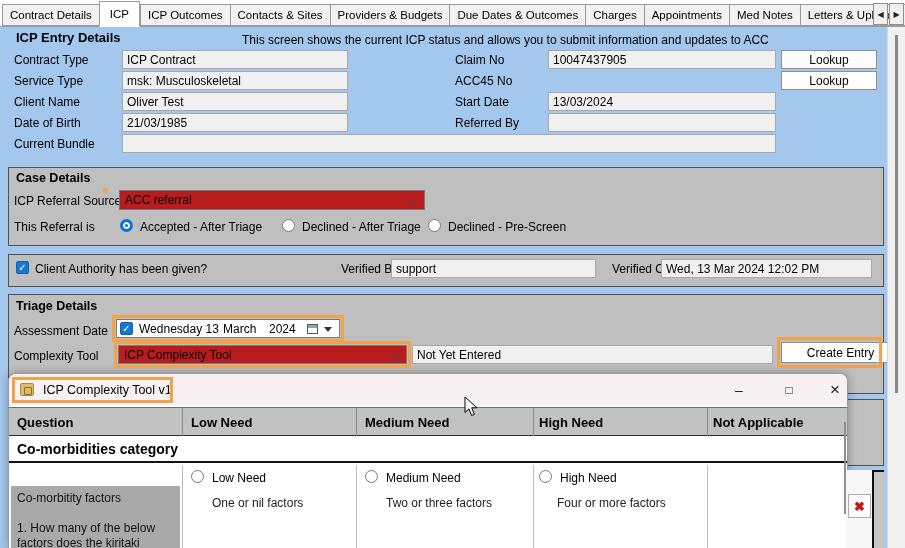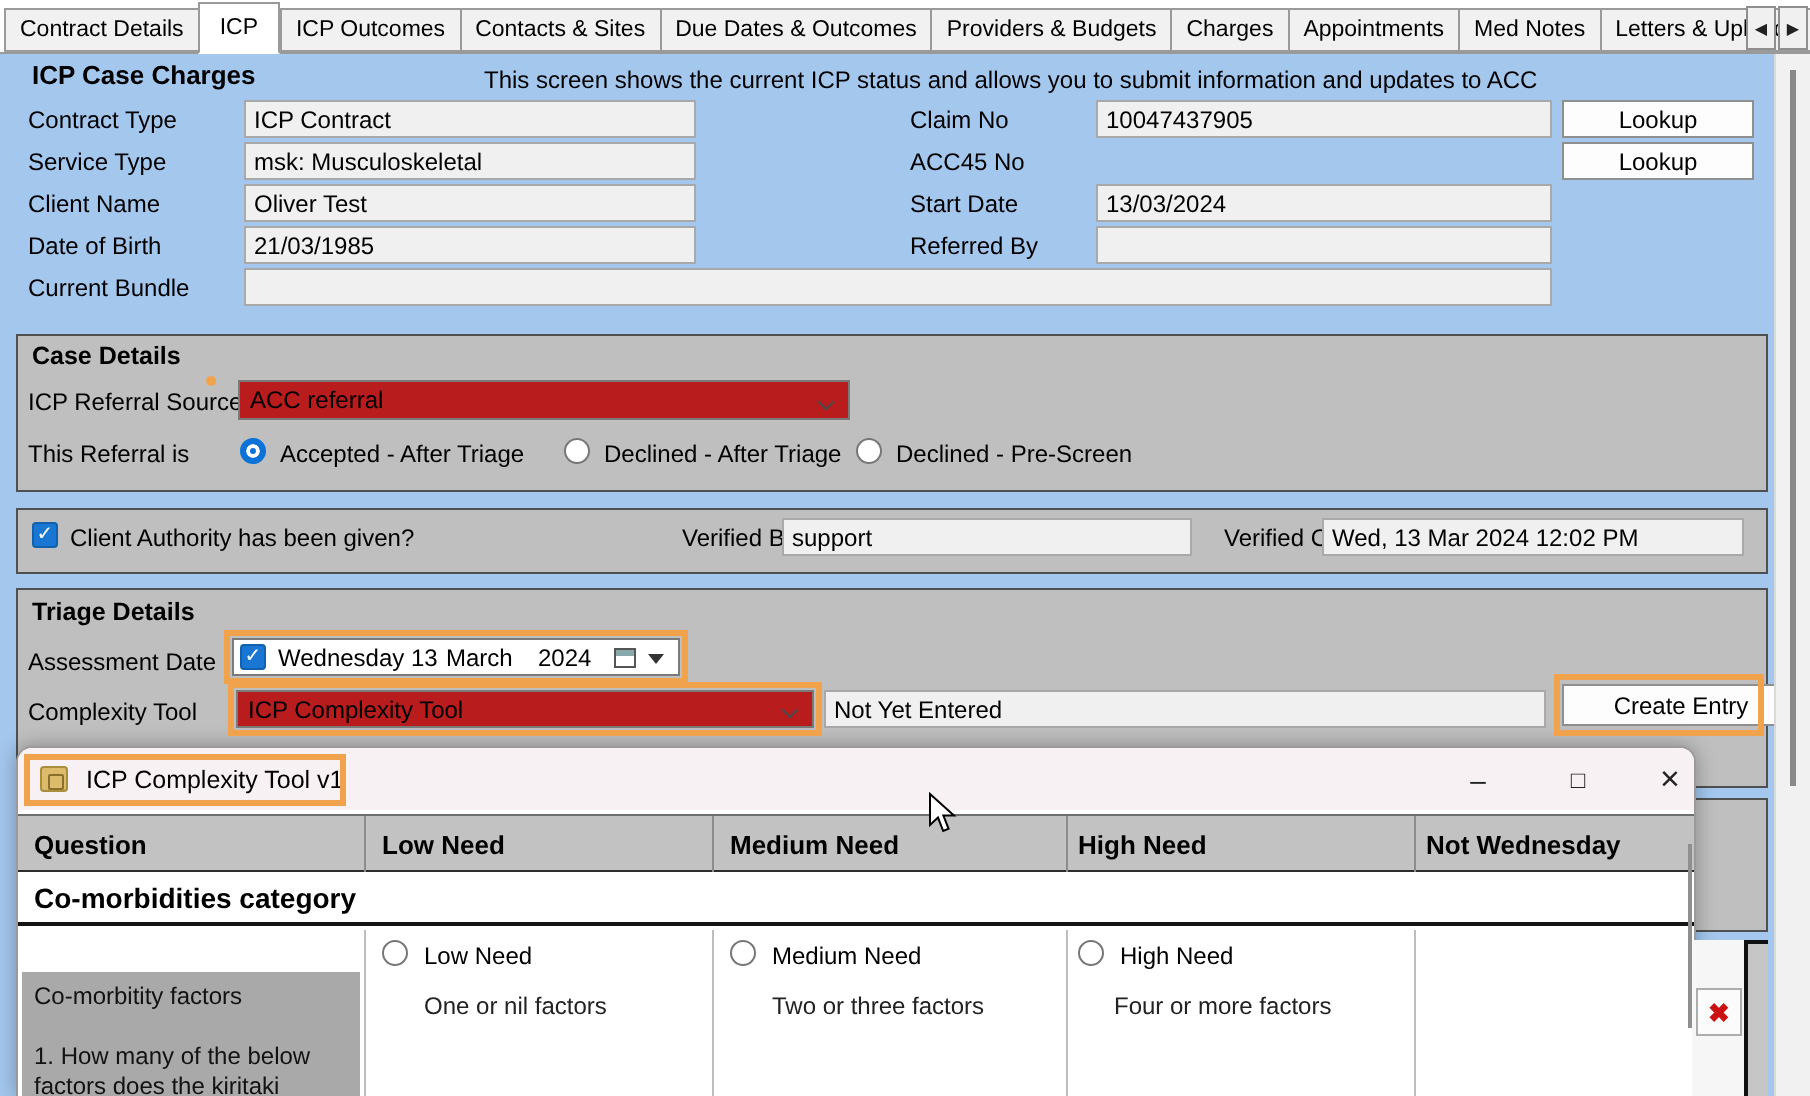--- a/index.html
+++ b/index.html
@@ -118,36 +118,36 @@
 </head>
 <body>
 
 <div class="screen">
 
   <div class="tabbar">
     <div class="tab">Contract Details</div>
     <div class="tab active">ICP</div>
     <div class="tab">ICP Outcomes</div>
     <div class="tab">Contacts &amp; Sites</div>
+    <div class="tab">Providers &amp; Budgets</div>
     <div class="tab">Due Dates &amp; Outcomes</div>
-    <div class="tab">Providers &amp; Budgets</div>
     <div class="tab">Charges</div>
     <div class="tab">Appointments</div>
     <div class="tab">Med Notes</div>
     <div class="tab">Letters &amp; Uploads</div>
 
     <div class="tabscroll" style="left:873px;">
         <span>◀</span>
       </div>
     <div class="tabscroll" style="left:889px;">
         <span>▶</span>
       </div>
   </div>
 
-  <div class="lbl b" style="left:16px; top:31px; font-size:13px;">ICP Case Charges</div>
+  <div class="lbl b" style="left:16px; top:31px; font-size:13px;">ICP Entry Details</div>
   <div class="lbl" style="left:242px; top:33px;">This screen shows the current ICP status and allows you to submit information and updates to ACC</div>
 
   <div class="lbl" style="left:14px; top:53px;">Contract Type</div>
   <div class="fld" style="left:122px; top:50px; width:226px; height:19px;">ICP Contract</div>
   <div class="lbl" style="left:14px; top:74px;">Service Type</div>
   <div class="fld" style="left:122px; top:71px; width:226px; height:19px;">msk: Musculoskeletal</div>
   <div class="lbl" style="left:14px; top:95px;">Client Name</div>
   <div class="fld" style="left:122px; top:92px; width:226px; height:19px;">Oliver Test</div>
   <div class="lbl" style="left:14px; top:116px;">Date of Birth</div>
   <div class="fld" style="left:122px; top:113px; width:226px; height:19px;">21/03/1985</div>
@@ -233,21 +233,21 @@
       </div>
     <div class="winbtn" style="left:812px; font-size:17px;">
         <span>×</span>
       </div>
 
     <div class="thead">
       <span class="th" style="left:8px;">Question</span>
       <span class="th" style="left:182px;">Low Need</span>
       <span class="th" style="left:356px;">Medium Need</span>
       <span class="th" style="left:530px;">High Need</span>
-      <span class="th" style="left:704px;">Not Wednesday</span>
+      <span class="th" style="left:704px;">Not Applicable</span>
       <span class="thdiv" style="left:173px;"></span>
       <span class="thdiv" style="left:347px;"></span>
       <span class="thdiv" style="left:524px;"></span>
       <span class="thdiv" style="left:698px;"></span>
     </div>
 
     <div class="catrow">
       <span>Co-morbidities category</span>
     </div>
 

